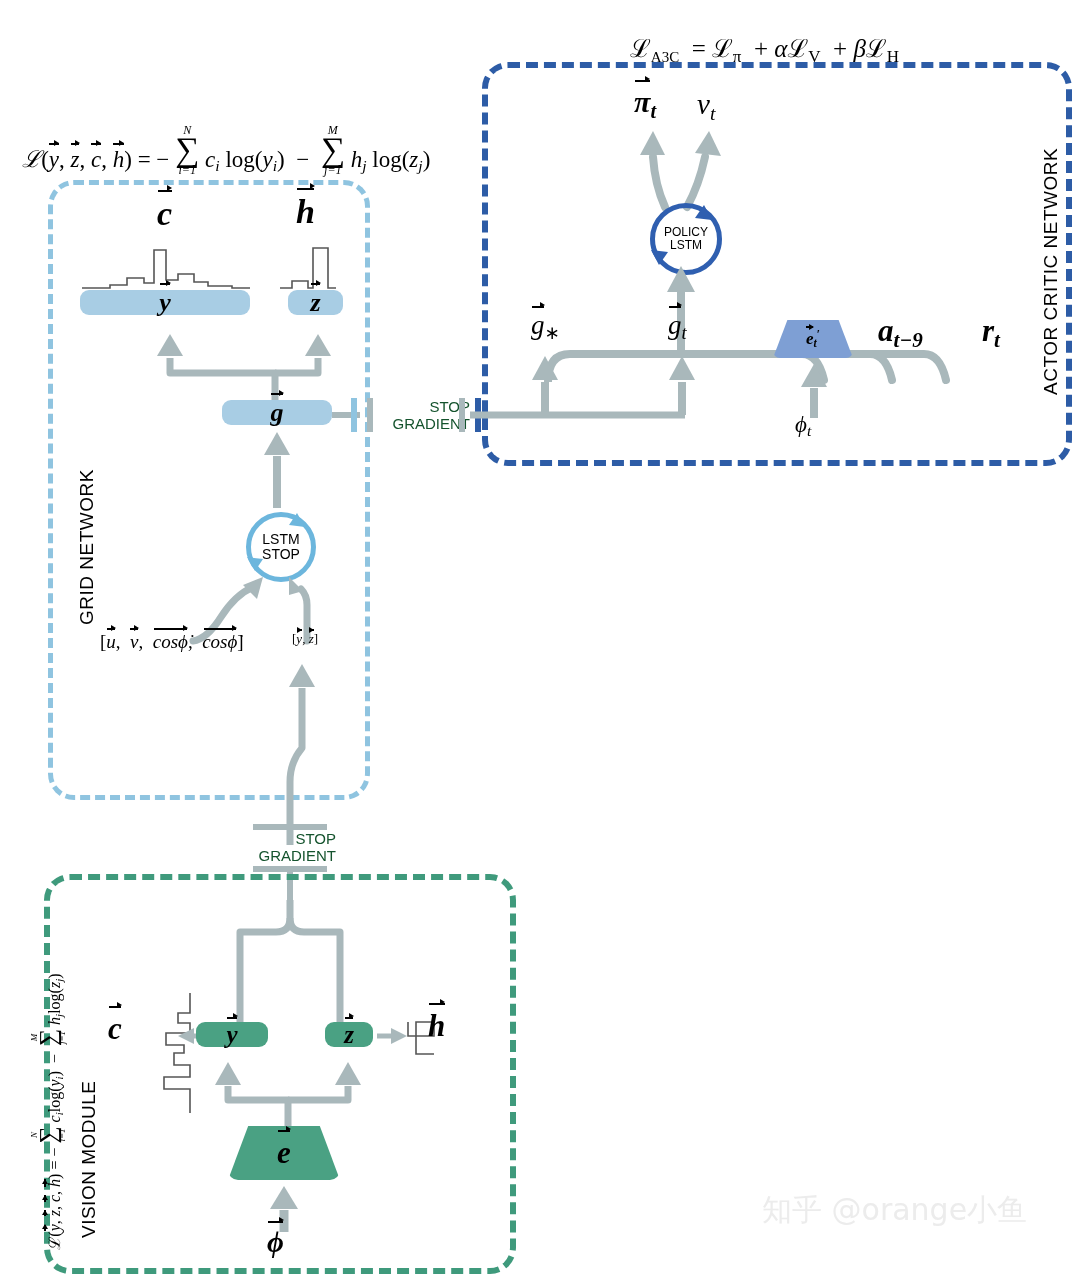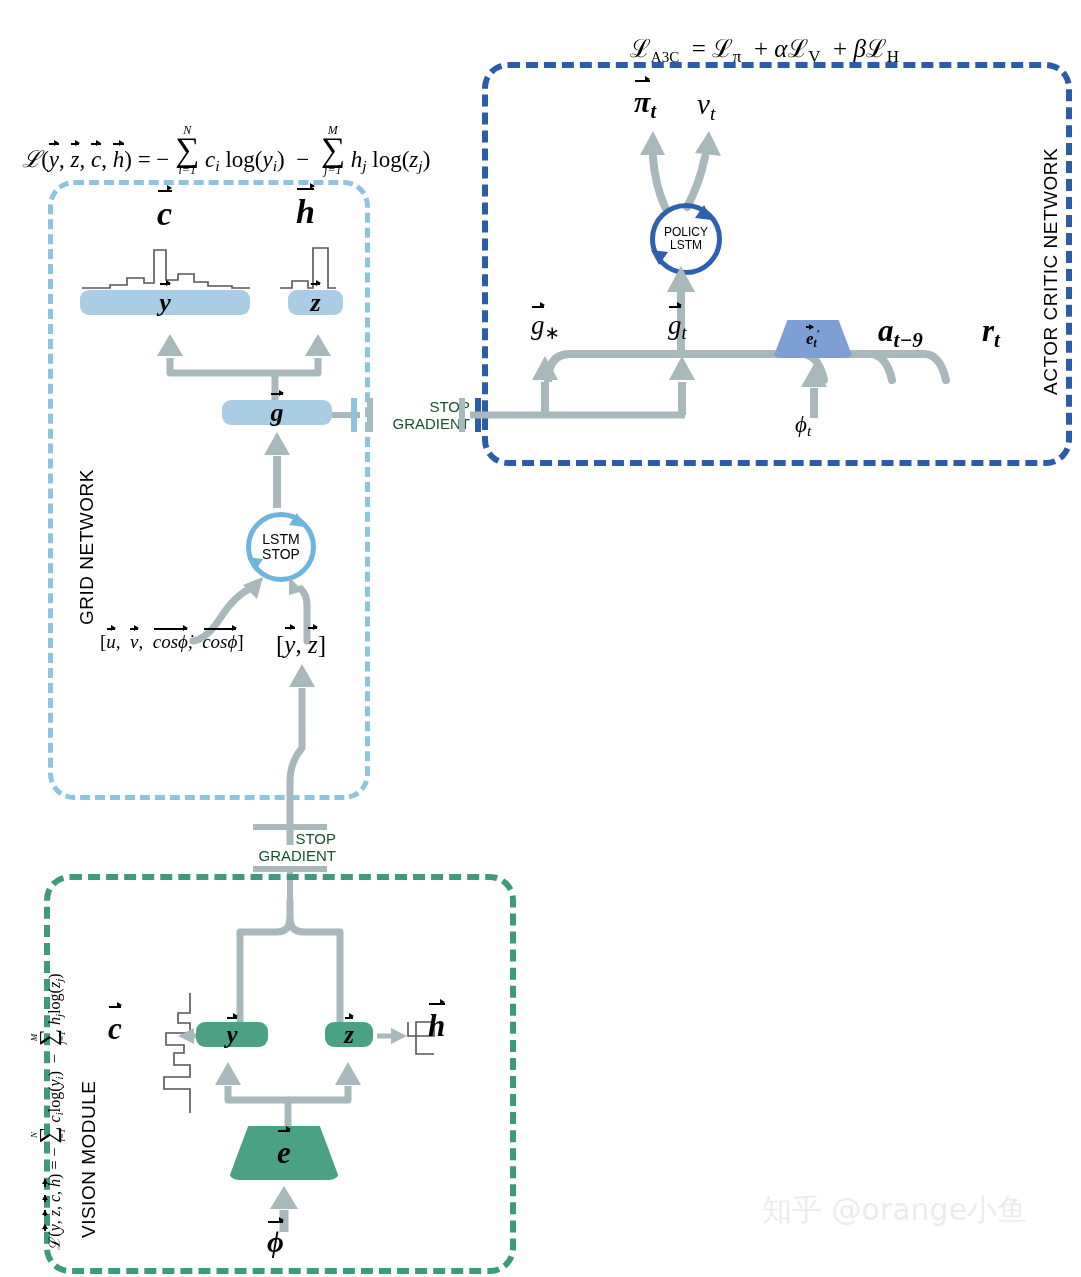--- a/index.html
+++ b/index.html
@@ -140,21 +140,21 @@
     <path d="M 8,76 Q 22,74 36,52 Q 50,30 68,22" fill="none" stroke="#a9b8bb" stroke-width="7" stroke-linecap="round"></path>
     <polygon points="78,12 72,34 58,20" fill="#a9b8bb"></polygon>
     <path d="M 122,76 L 122,40 Q 122,30 116,24" fill="none" stroke="#a9b8bb" stroke-width="7" stroke-linecap="round"></path>
     <polygon points="104,12 118,26 104,30" fill="#a9b8bb"></polygon>
   </svg>
 
   <div class="abs math" style="left:100px;top:631px;font-size:19px;">
     <span>[</span><span class="vec mi">u</span><span>,&nbsp;&nbsp;</span><span class="vec mi">v</span><span>,&nbsp;&nbsp;</span><span class="vec mi">cosϕ̇</span><span>,&nbsp;&nbsp;</span><span class="vec mi">cosϕ̇</span><span>]</span>
   </div>
 
-  <div class="abs math" style="left:276px;top:631px;font-size:25px;">
+  <div class="abs math" style="left:292px;top:631px;font-size:13px;">
     <span>[</span><span class="vec mi">y</span><span>,&nbsp;</span><span class="vec mi">z</span><span>]</span>
   </div>
 
   <svg width="70" height="185" style="left:270px;top:662px;">
     <path d="M 20,183 L 20,120 Q 20,100 32,86 L 32,26" fill="none" stroke="#a9b8bb" stroke-width="7" stroke-linejoin="round"></path>
     <polygon points="32,2 45,25 19,25" fill="#a9b8bb"></polygon>
   </svg>
 
   <div class="sg-label" style="left:378px;top:399px;width:92px;">
     <div>STOP</div>

